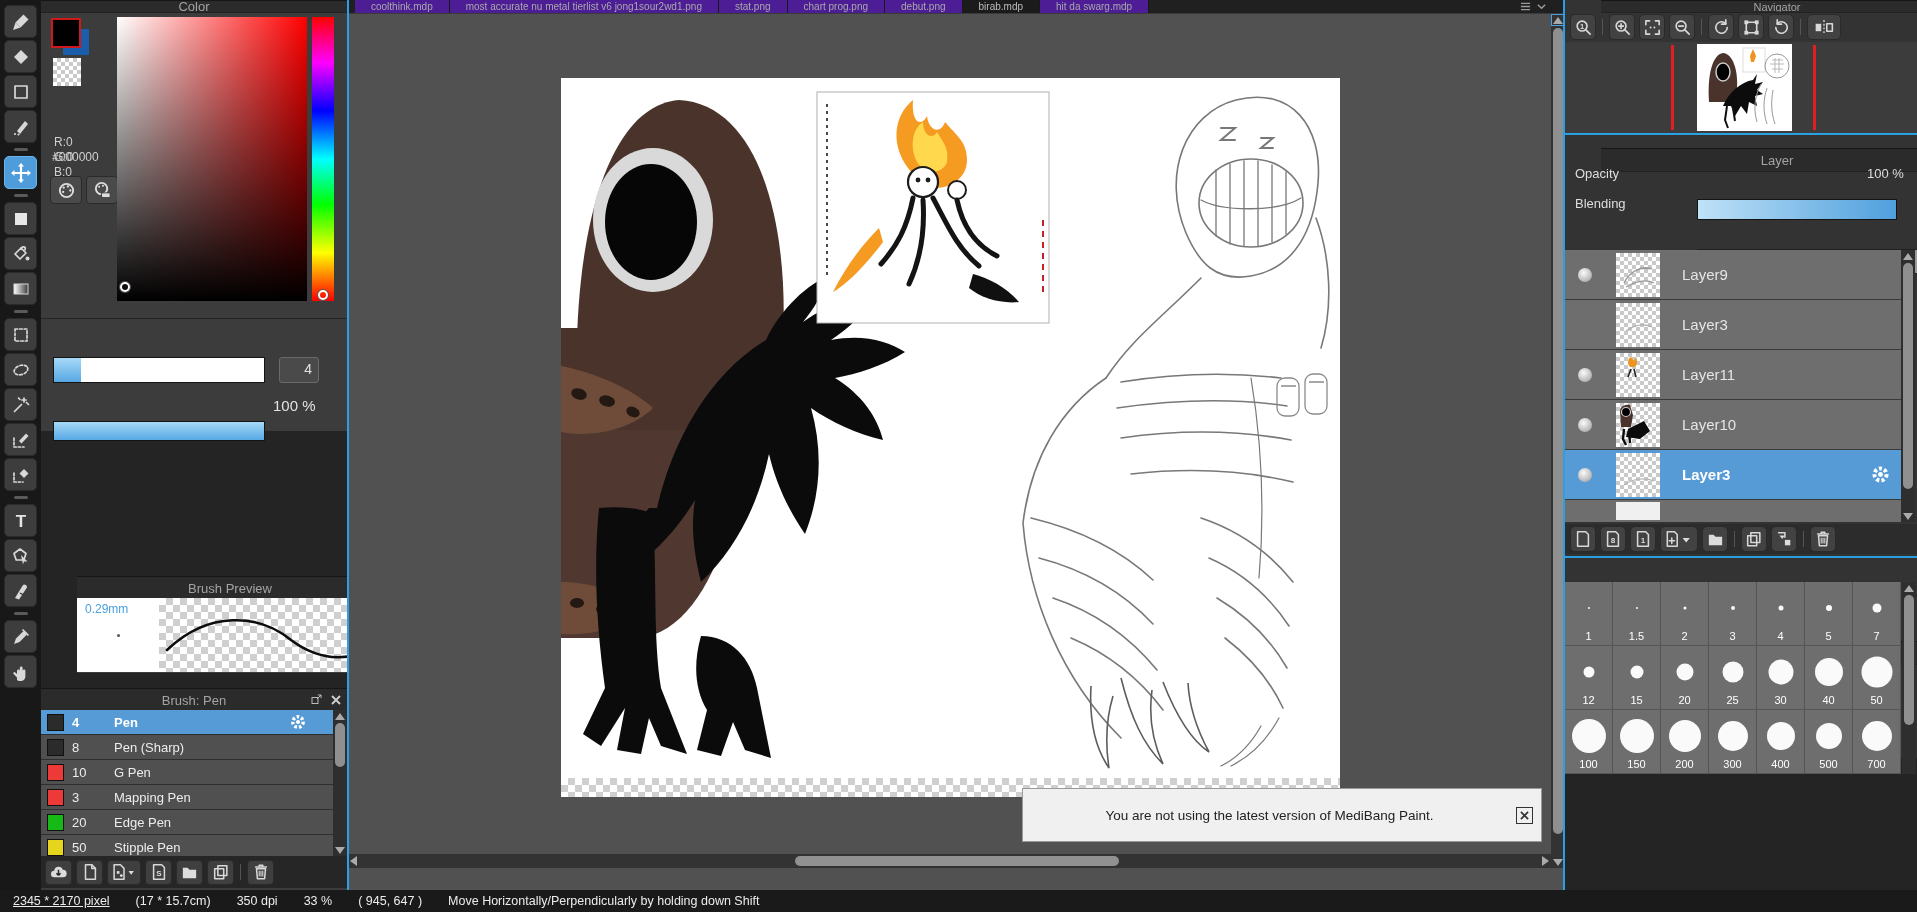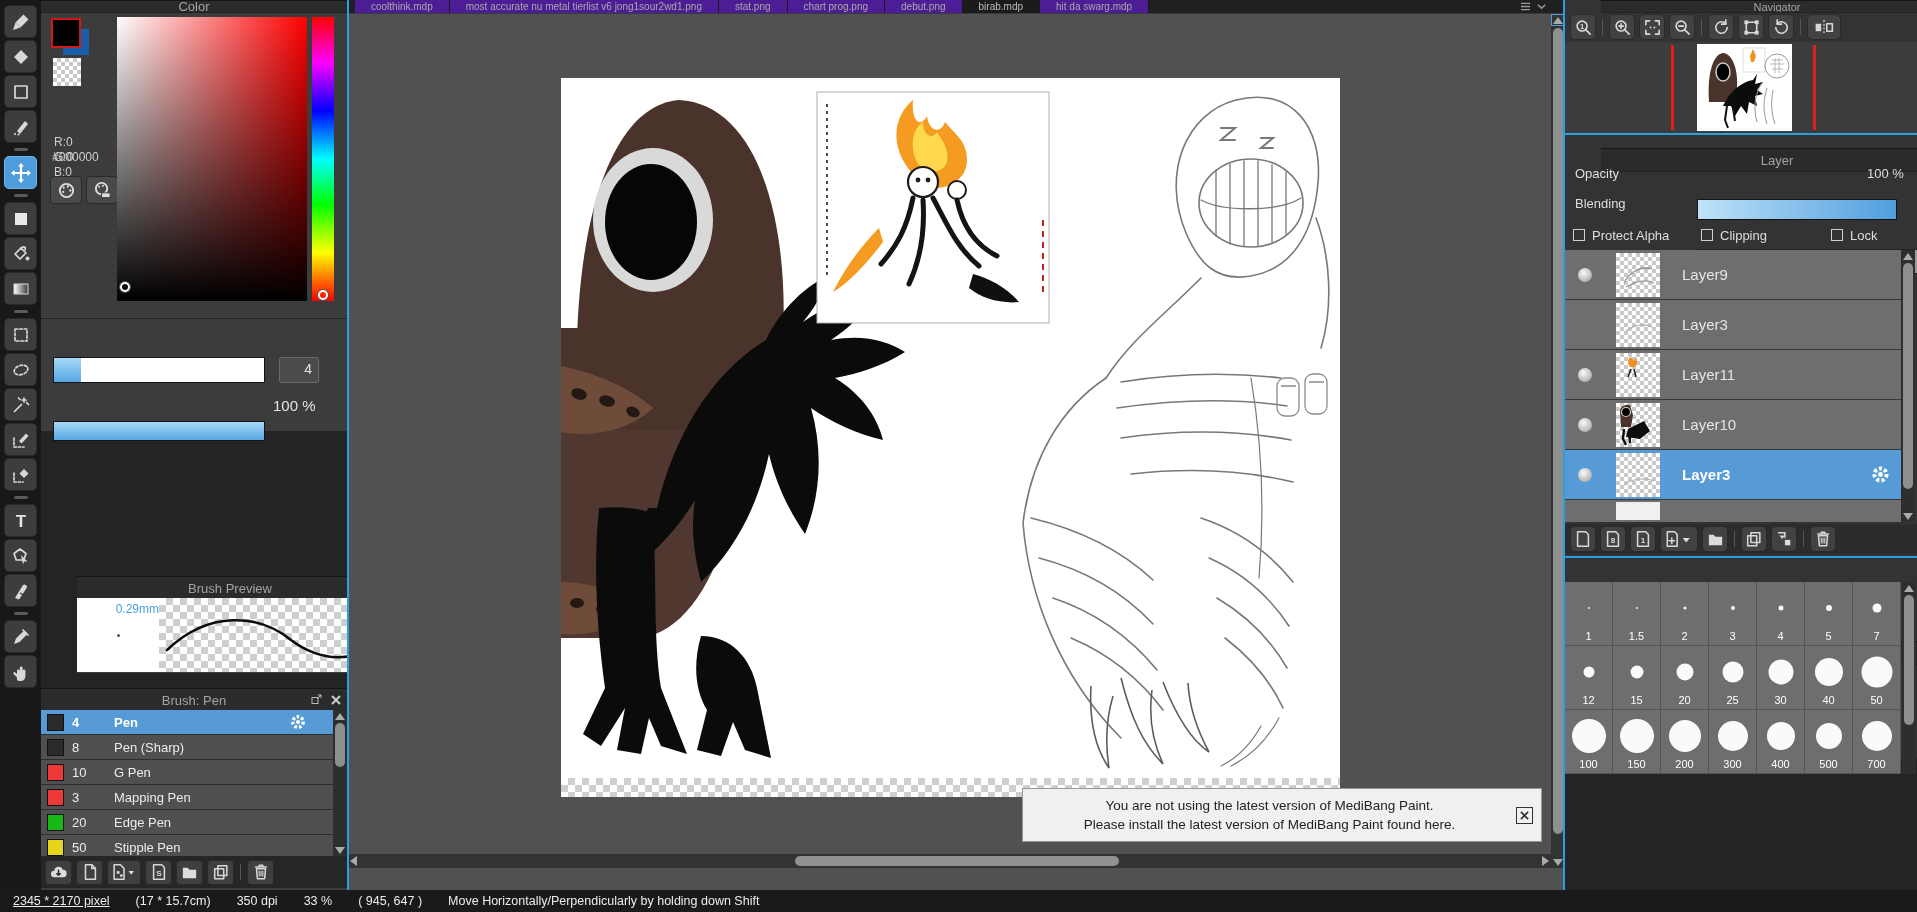--- a/index.html
+++ b/index.html
@@ -313,21 +313,21 @@
               <path d="M6 5 L10 1 M10 1 H6.8 M10 1 V4.2" stroke="#bbb" fill="none"></path>
             </svg>
           </span>
         <span class="phb">
             <svg width="10" height="10" viewBox="0 0 10 10">
               <path d="M1 1 L9 9 M9 1 L1 9" stroke="#ccc" stroke-width="2"></path>
             </svg>
           </span>
       </span>
     </div>
-    <div class="abs" style="left:0;top:22px;width:82px;height:74px;background:#fff;border-right:1px solid #999;text-align:right;">
+    <div class="abs" style="left:0;top:22px;width:82px;height:74px;background:#fff;border-right:1px solid #999;">
       <div style="color:#4aa0e0;font-size:12px;padding:4px 0 0 8px;">0.29mm</div>
       <div style="width:3px;height:3px;background:#555;border-radius:50%;margin:18px auto 0;"></div>
     </div>
     <div class="abs checker" style="left:82px;top:22px;width:224px;height:74px;">
       <svg width="224" height="74" viewBox="0 0 224 74">
         <path d="M8 52 C 50 12 100 16 132 42 C 164 66 196 62 218 48" stroke="#0d0d0d" stroke-width="2.6" fill="none" stroke-linecap="round"></path>
       </svg>
     </div>
   </section>
 
@@ -550,21 +550,20 @@
           <path d="M352 120 C 346 150 336 168 320 186 M362 122 C 364 152 360 180 348 206 M372 120 C 386 146 396 170 418 188 M396 122 C 402 150 416 168 436 178" stroke="#141414" stroke-width="5" fill="none" stroke-linecap="round"></path>
           <path d="M318 150 C 300 168 284 190 272 214 C 286 206 304 188 322 164 Z" fill="#f59b22"></path>
           <path d="M412 196 C 428 200 446 210 458 224 C 440 226 420 220 408 210 Z" fill="#101010"></path>
         </g>
       </svg>
     </div>
 
     <div id="notif">
       <div class="lines">
         <div>You are not using the latest version of MediBang Paint.</div>
-        <div>Please install the latest version of MediBang Paint found here.</div>
       </div>
       <div class="nclose">
         <svg width="9" height="9" viewBox="0 0 10 10">
             <path d="M1 1 L9 9 M9 1 L1 9" stroke="#333" stroke-width="1.8"></path>
           </svg>
       </div>
     </div>
 
     <div id="hscroll">
       <div class="sb-arrow" style="left:0;width:12px;top:0;bottom:0;height:auto;">
@@ -688,34 +687,20 @@
       </span>
     </div>
     <div class="abs lblrow" style="left:10px;top:166px;">Opacity</div>
     <div class="abs slider" style="left:96px;top:162px;width:200px;height:21px;background:linear-gradient(90deg,#bfe2f7,#4f9fdd);"></div>
     <div class="abs lblrow" style="left:302px;top:166px;">100 %</div>
     <div class="abs lblrow" style="left:10px;top:196px;">Blending</div>
     <div class="dd abs" style="left:96px;top:191px;width:250px;height:25px;">
       <span>Normal</span>
       <span class="caret"></span>
     </div>
-    <div class="abs" style="left:8px;top:224px;width:344px;height:22px;display:flex;align-items:center;">
-      <span style="display:flex;align-items:center;width:118px;">
-          <span class="cb"></span>
-          <span class="lblrow">Protect Alpha</span>
-        </span>
-      <span style="display:flex;align-items:center;width:108px;margin-left:10px;">
-          <span class="cb"></span>
-          <span class="lblrow">Clipping</span>
-        </span>
-      <span style="display:flex;align-items:center;margin-left:22px;">
-          <span class="cb"></span>
-          <span class="lblrow">Lock</span>
-        </span>
-    </div>
 
     <div class="abs" style="left:0;top:250px;width:336px;height:272px;overflow:hidden;background:#4a4a4a;">
       <div class="lrow">
         <span class="vdot"></span>
         <span class="lthumb checker-sm"><svg width="44" height="44" viewBox="0 0 44 44">
               <path d="M8 30 C 14 18 26 12 36 16 M10 34 C 20 28 30 26 38 30 M14 22 C 20 16 28 14 34 16" stroke="#9a9a9a" fill="none" stroke-width="1.3"></path>
             </svg></span>
         <span class="lname">Layer9</span>
       </div>
       <div class="lrow">

